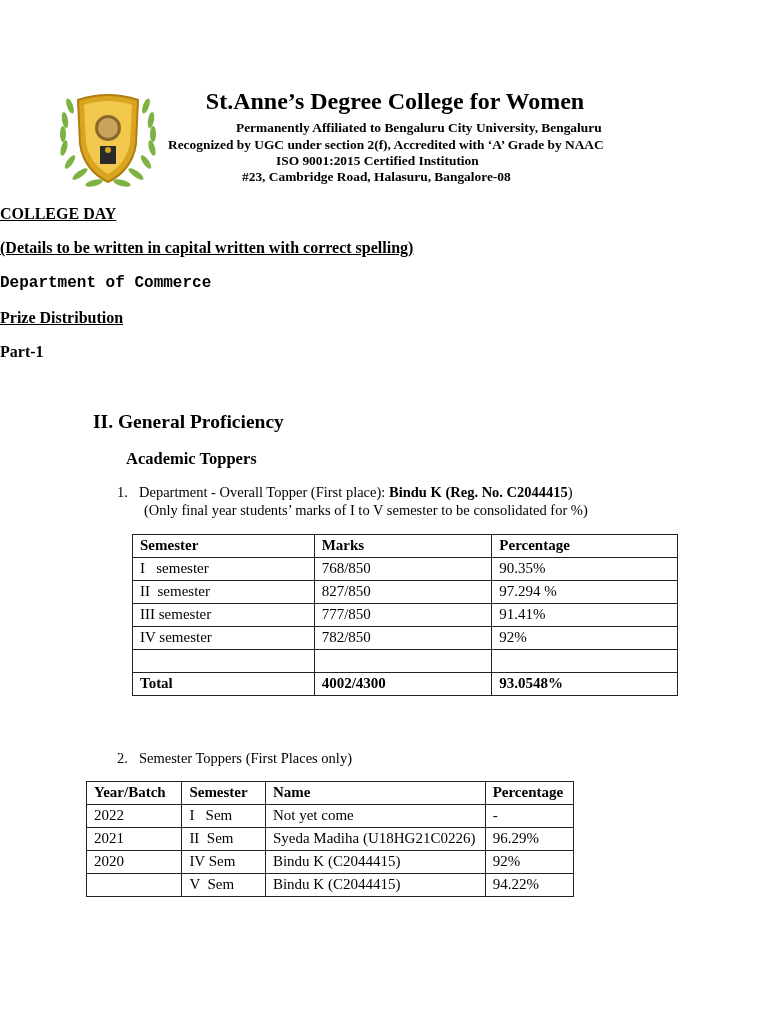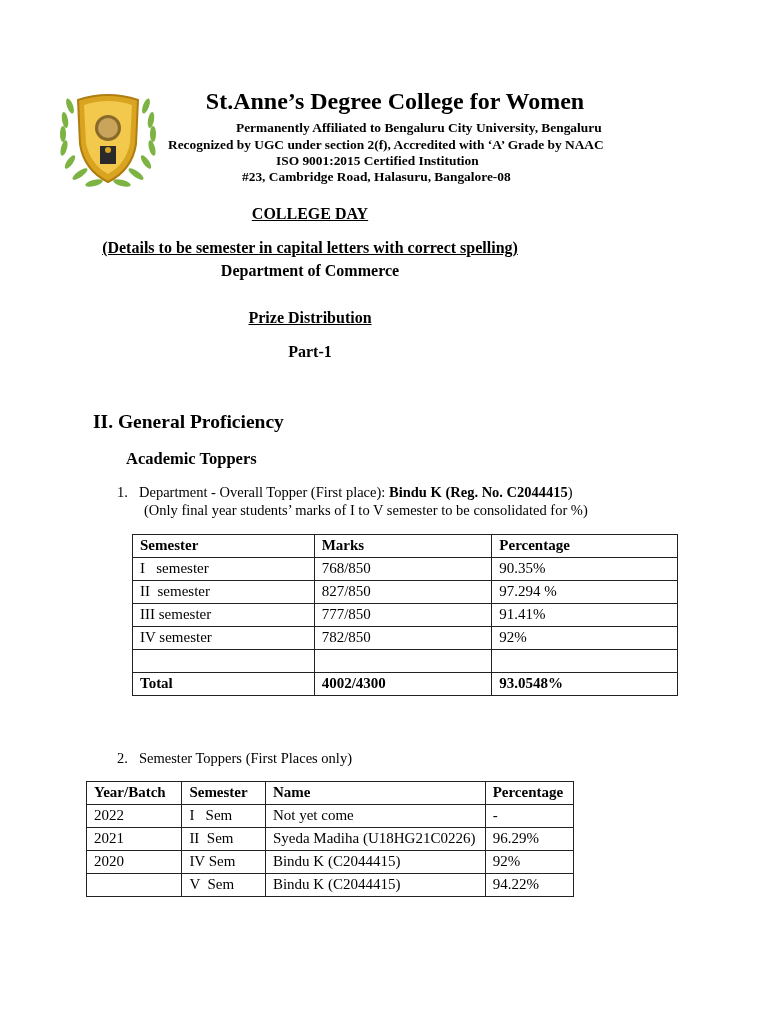--- a/index.html
+++ b/index.html
@@ -2,21 +2,21 @@
 <html><head>
 <meta charset="utf-8">
 <style>
   html, body { margin:0; padding:0; background:#ffffff; }
   body { width:768px; height:1024px; position:relative; overflow:hidden;
          font-family:"Liberation Serif", "DejaVu Serif", serif; color:#000; }
   .abs { position:absolute; }
   .logo { left:56px; top:86px; width:104px; height:108px; }
   .title { left:0; width:790px; top:88px; text-align:center; font-weight:bold; font-size:24px; }
   .hline { font-weight:bold; font-size:13.4px; white-space:nowrap; }
-  .center-head { left:0; width:620px; text-align:center; font-weight:bold; font-size:16px; }
+  .center-head { left:0; width:620px; font-weight:bold; font-size:16px; }
   .u { text-decoration:underline; }
   .h2 { left:93px; top:411px; font-weight:bold; font-size:19.5px; }
   .h3 { left:93px; top:449px; font-weight:bold; font-size:16.5px;margin-left:33px; }
   .item { font-size:14.5px; white-space:nowrap; }
   table { border-collapse:collapse; position:absolute; font-size:15px; }
   td { border:1px solid #222; padding:0 7px; height:22px; vertical-align:top; line-height:20px; }
   .t1 td { height:22px; }
   .bold { font-weight:bold; }
 </style>
 </head>
@@ -53,22 +53,22 @@
   </svg>
 </div>
 
 <div class="abs title">St.Anne’s Degree College for Women</div>
 <div class="abs hline" style="left:236px; top:120px;">Permanently Affiliated to Bengaluru City University, Bengaluru</div>
 <div class="abs hline" style="left:168px; top:137px;">Recognized by UGC under section 2(f), Accredited with ‘A’ Grade by NAAC</div>
 <div class="abs hline" style="left:276px; top:153px;">ISO 9001:2015 Certified Institution</div>
 <div class="abs hline" style="left:242px; top:169px;">#23, Cambridge Road, Halasuru, Bangalore-08</div>
 
 <div class="abs center-head" style="top:205px;"><span class="u">COLLEGE DAY </span></div>
-<div class="abs center-head" style="top:239px;"><span class="u">(Details to be semester in capital letters with correct spelling)</span></div>
-<div class="abs center-head" style="top:262px;">Department of Commerce</div>
+<div class="abs center-head" style="top:239px;"><span class="u">(Details to be written in capital written with correct spelling)</span></div>
+<div class="abs center-head" style="top:274px;font-family:Liberation Mono, monospace;">Department of Commerce</div>
 <div class="abs center-head" style="top:309px;"><span class="u">Prize Distribution</span></div>
 <div class="abs center-head" style="top:343px;">Part-1</div>
 
 <div class="abs h2">II. General Proficiency</div>
 <div class="abs h3">Academic Toppers</div>
 
 <div class="abs item" style="left:117px; top:484px;">1.</div>
 <div class="abs item" style="left:139px; top:484px;"><span>Department - Overall Topper (First place): </span><b>Bindu K (Reg. No. C2044415</b><span>)</span></div>
 <div class="abs item" style="left:124px; top:502px;margin-left:20px;">(Only final year students’ marks of I to V semester to be consolidated for %)</div>
 

